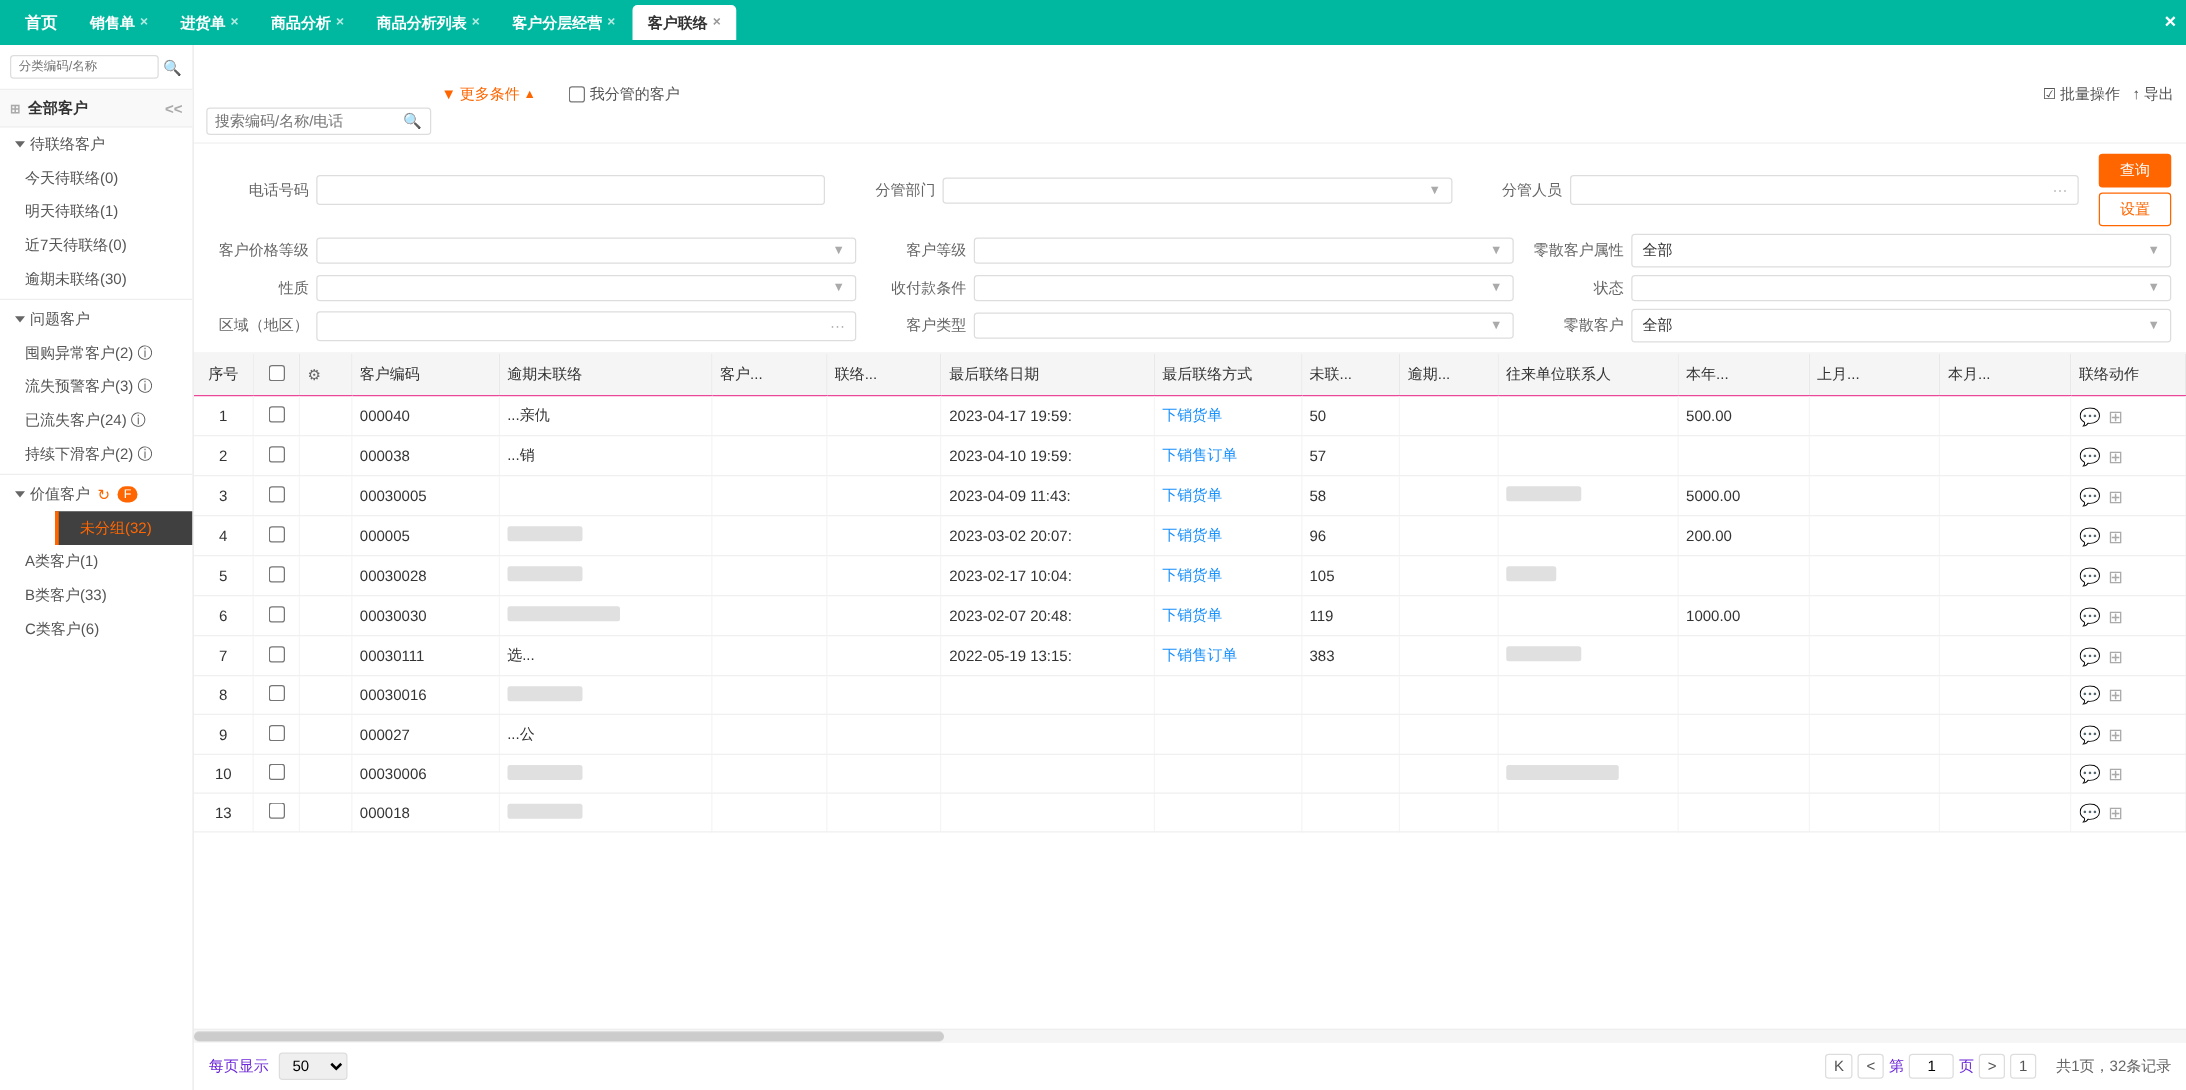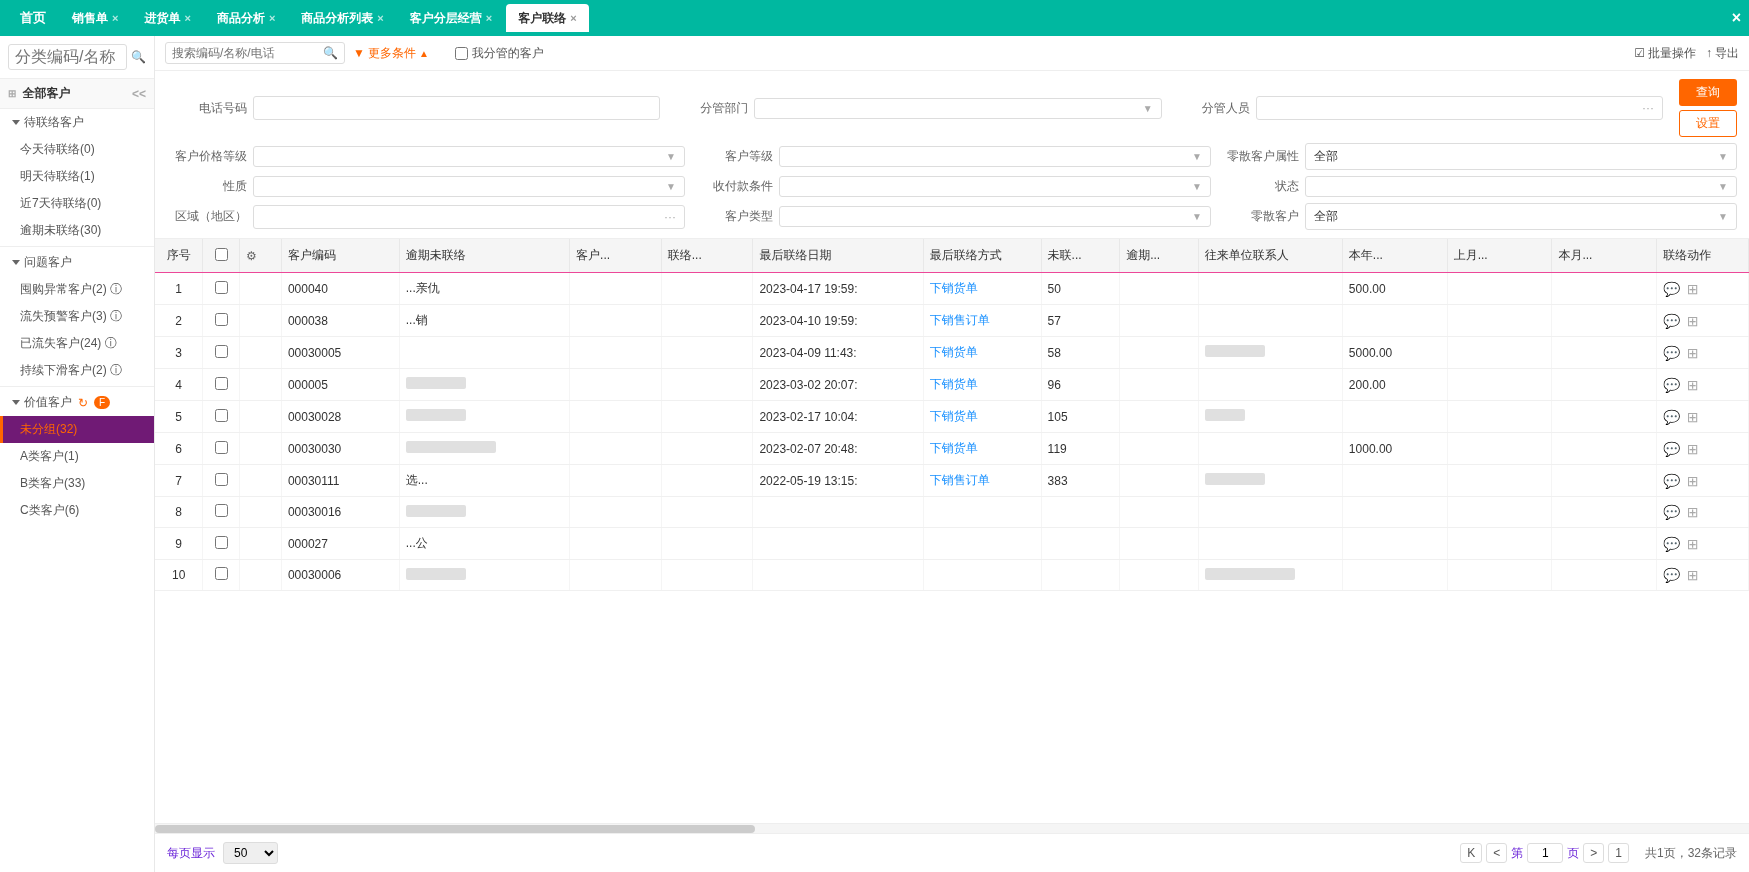--- a/index.html
+++ b/index.html
@@ -70,21 +70,21 @@
       display: flex;
       align-items: center;
       padding: 8px;
       border-bottom: 1px solid #eee;
     }
     .sidebar-search input {
       border: 1px solid #ddd;
       border-radius: 3px;
       padding: 3px 6px;
       width: 100%;
-      font-size: 16px;
+      font-size: 10px;
       outline: none;
     }
     .sidebar-search .search-icon { color: #aaa; margin-left: 4px; cursor: pointer; }
 
     .sidebar-section-header {
       display: flex;
       align-items: center;
       padding: 6px 8px;
       font-weight: bold;
       color: #333;
@@ -103,24 +103,25 @@
       gap: 4px;
     }
     .sidebar-item {
       padding: 5px 8px 5px 20px;
       color: #555;
       cursor: pointer;
       display: flex;
       align-items: center;
     }
     .sidebar-item.active {
-      background: #701a75;
+      background: #404040;
       color: #ff6600;
       border-left: 3px solid #ff6600;
       padding-left: 17px;
+      margin-left: 44px;
     }
     .sidebar-divider { height: 1px; background: #eee; margin: 2px 0; }
     .triangle-down { display: inline-block; width: 0; height: 0; border-left: 4px solid transparent; border-right: 4px solid transparent; border-top: 5px solid #666; }
     .grid-icon { font-size: 10px; color: #aaa; margin-right: 2px; }
 
     
     .content-area {
       flex: 1;
       display: flex;
       flex-direction: column;
@@ -137,20 +138,21 @@
       gap: 8px;
     }
     .toolbar-search {
       display: flex;
       align-items: center;
       border: 1px solid #ddd;
       border-radius: 3px;
       padding: 3px 6px;
       width: 180px;
       gap: 4px;
+      margin-top: 44px;
     }
     .toolbar-search input {
       border: none;
       outline: none;
       font-size: 12px;
       width: 100%;
       color: #999;
     }
     .more-conditions {
       display: flex;
@@ -833,20 +835,43 @@
     <td class="col-year"></td>
     <td class="col-last-month"></td>
     <td class="col-this-month"></td>
     <td class="col-action">
       <div class="action-icons">
         <span class="action-icon">💬</span>
         <span class="action-icon">⊞</span>
       </div>
     </td>
   </tr>
+            <tr>
+    <td class="col-no" style="text-align:center;">13</td>
+    <td class="col-check"><input type="checkbox" style=""></td>
+    <td></td>
+    <td class="col-code">000018</td>
+    <td class="col-name"><span style="background:#e0e0e0;color:transparent;border-radius:2px;display:inline-block;min-width:60px;height:12px;"></span></td>
+    <td class="col-type"></td>
+    <td class="col-contact"></td>
+    <td class="col-date"></td>
+    <td class="col-method"></td>
+    <td class="col-no-contact"></td>
+    <td class="col-overdue"></td>
+    <td class="col-liaison"></td>
+    <td class="col-year"></td>
+    <td class="col-last-month"></td>
+    <td class="col-this-month"></td>
+    <td class="col-action">
+      <div class="action-icons">
+        <span class="action-icon">💬</span>
+        <span class="action-icon">⊞</span>
+      </div>
+    </td>
+  </tr>
           </tbody>
       </table>
     </div>
 
     <div class="h-scrollbar-container">
       <div class="h-scrollbar-thumb"></div>
     </div>
 
     <div class="pagination">
       <span class="pagination-label">每页显示</span>

